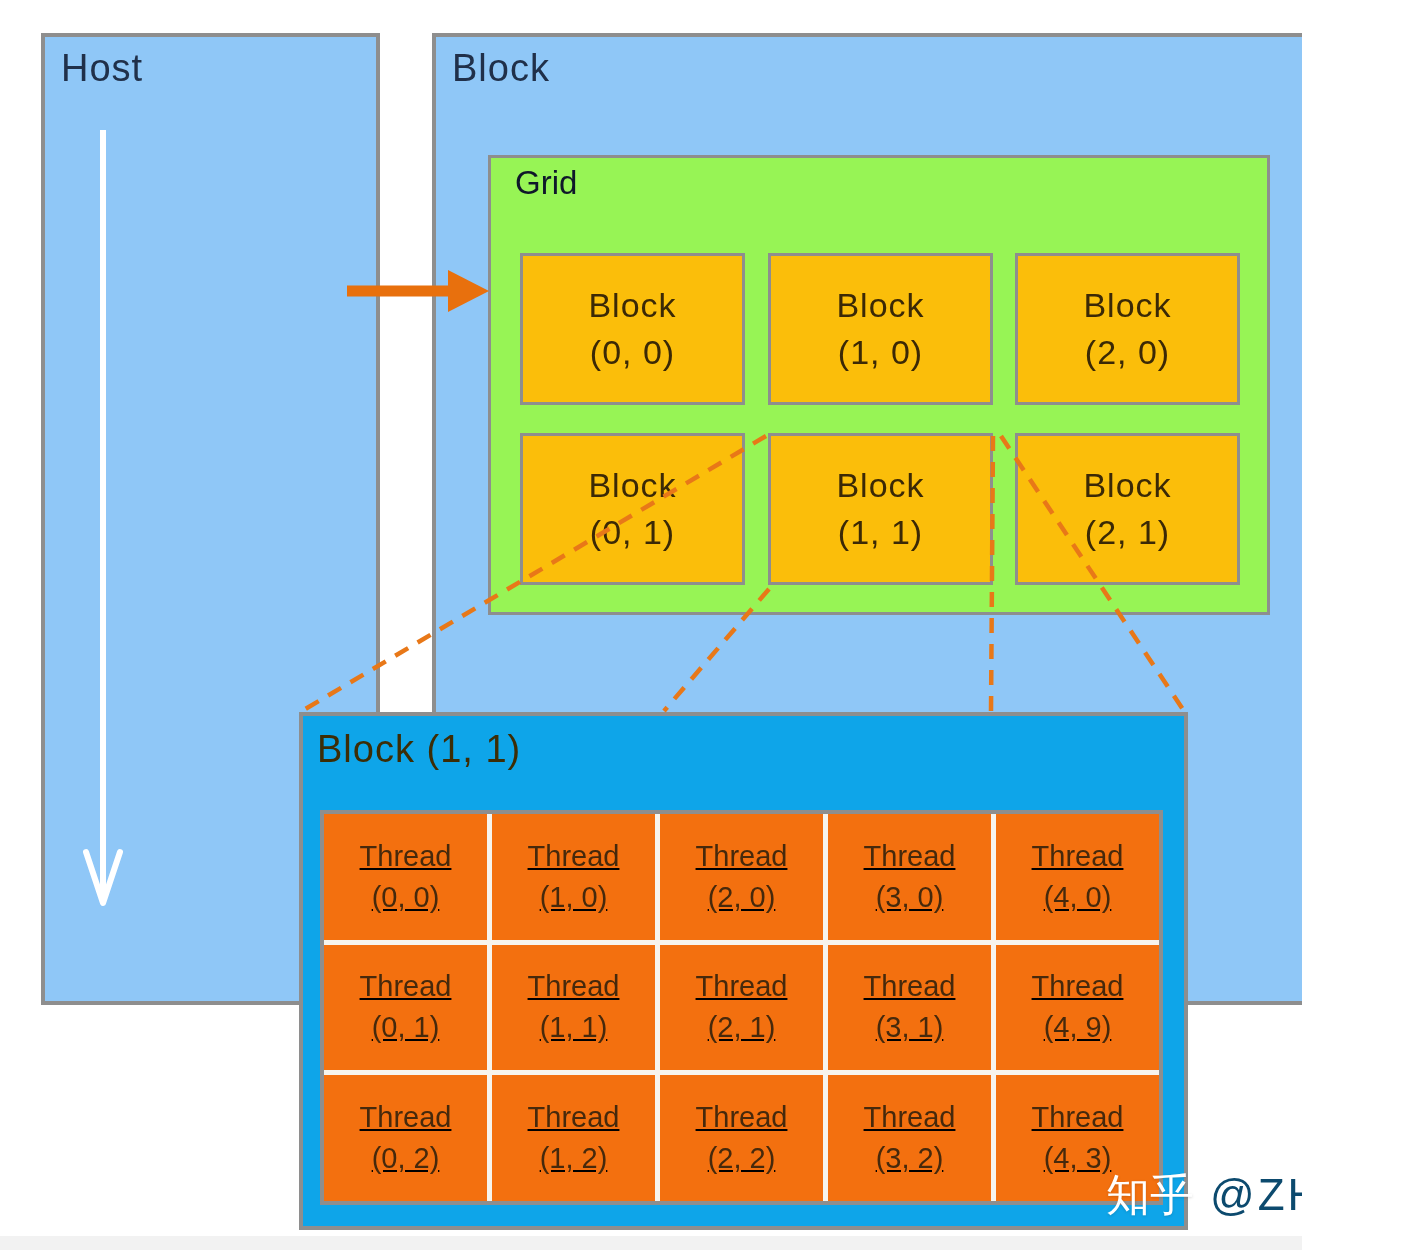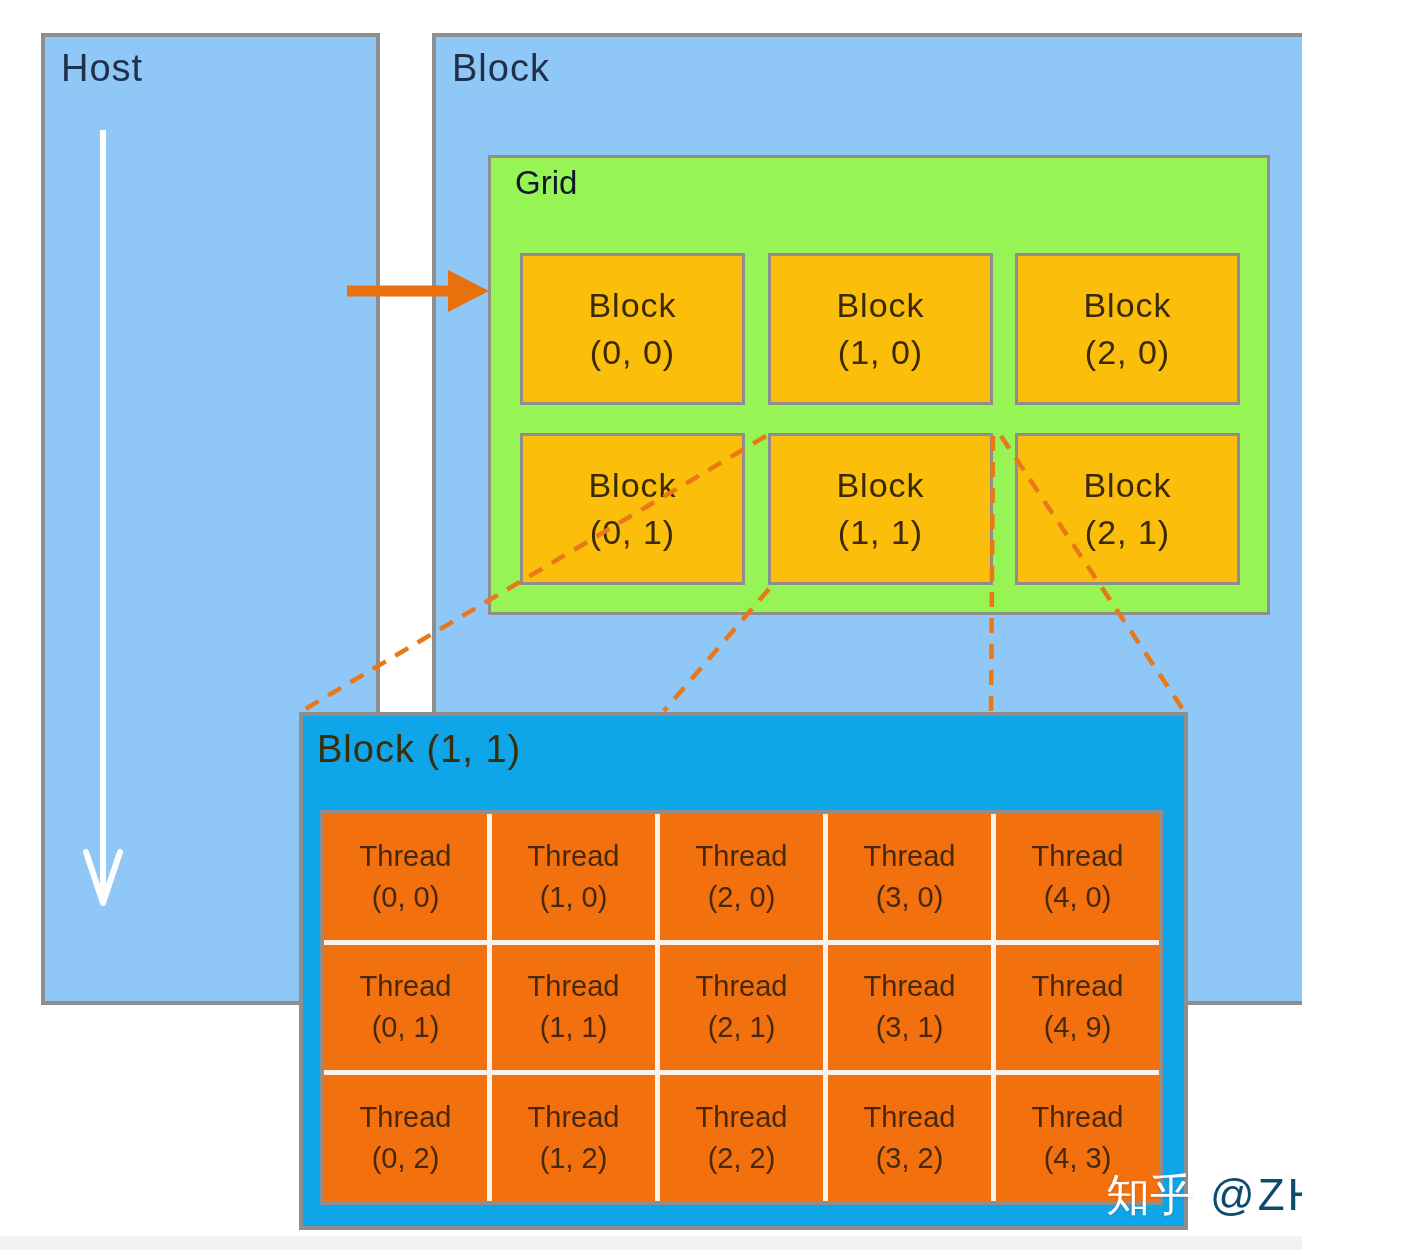--- a/index.html
+++ b/index.html
@@ -29,21 +29,21 @@
     font-size:34px;line-height:47px;color:#3B2906;text-align:right;letter-spacing:1px;
   }
   #detail-box{
     position:absolute;left:299px;top:712px;width:889px;height:518px;
     background:#0ea5e9;border:4px solid #8E8E8E;
   }
   #detail-title{position:absolute;left:14px;top:12px;font-size:38px;color:#3C2D06;letter-spacing:1px;}
   #thread-grid{
     position:absolute;left:17px;top:94px;width:843px;height:395px;
     background:#F7F4ED;border:4px solid #8E8E8E;
-    display:grid;grid-template-columns:repeat(5,1fr);grid-template-rows:repeat(3,1fr);gap:5px;
+    display:grid;grid-template-columns:repeat(5,1fr);grid-template-rows:repeat(3,1fr);gap:5px;text-decoration:underline;
   }
   .thread{
     background:#F3700F;display:flex;flex-direction:column;align-items:center;justify-content:center;
     font-size:29px;line-height:41px;color:#46290C;text-align:center;
   }
   #overlay{position:absolute;left:0;top:0;width:1406px;height:1250px;pointer-events:none;}
   #watermark{position:absolute;left:1106px;top:1166px;font-size:44px;white-space:nowrap;}
   #watermark .brand{color:#FFFFFF;font-weight:400;text-shadow:0 1px 3px rgba(0,0,0,0.15);}
   #watermark .handle{color:#0c4a6e;margin-left:16px;letter-spacing:3px;}
   #bottom-strip{position:absolute;left:0;top:1236px;width:1406px;height:14px;background:#F2F2F2;}

